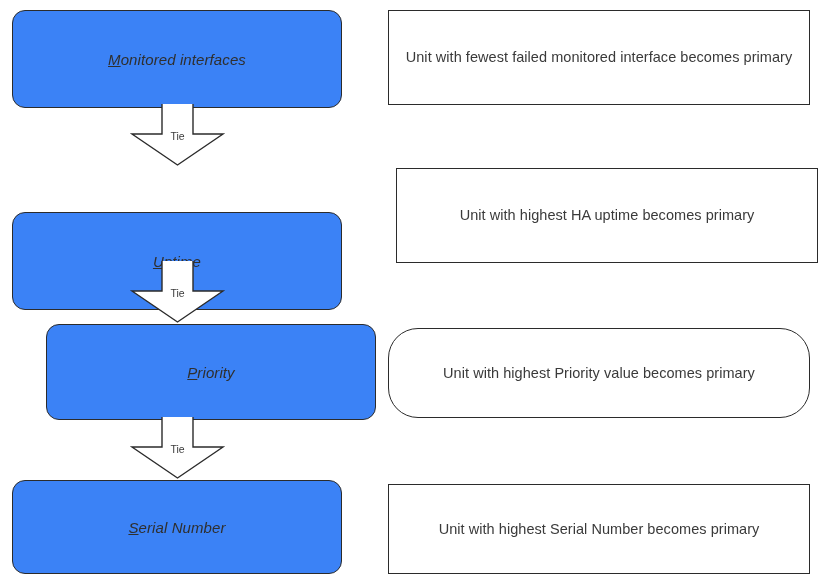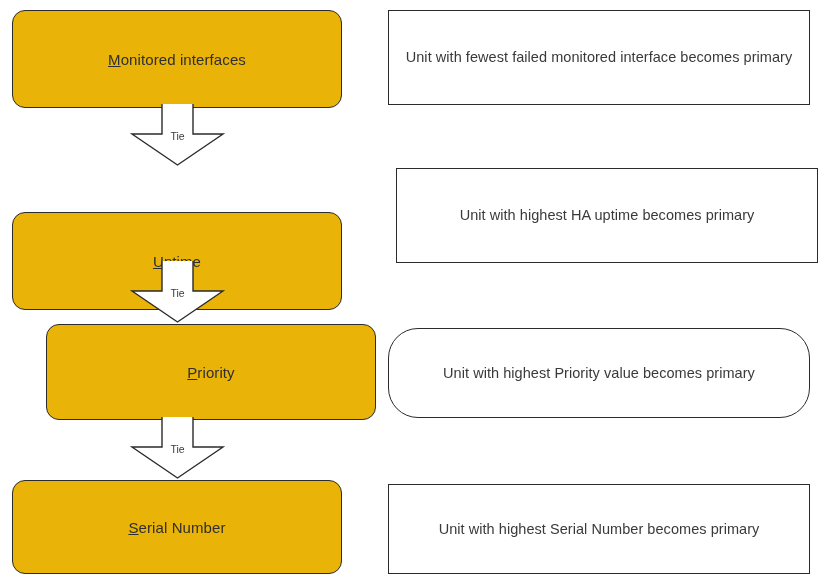--- a/index.html
+++ b/index.html
@@ -24,25 +24,26 @@
   }
 
   
   .criterion-box {
     position: absolute;
     left: 12px;
     width: 330px;
     box-sizing: border-box;
     border: 1.4px solid #2b2b2b;
     border-radius: 13px;
-    background: #eab308;
+    background: #3b82f6;
     display: flex;
     align-items: center;
     justify-content: center;
     text-align: center;
+    font-style: italic;
   }
   .criterion-label {
     font-size: 15px;
     line-height: 19px;
     color: #2f2f2f;
     letter-spacing: 0.1px;
   }
   .criterion-label .accesskey {
     text-decoration: underline;
   }

